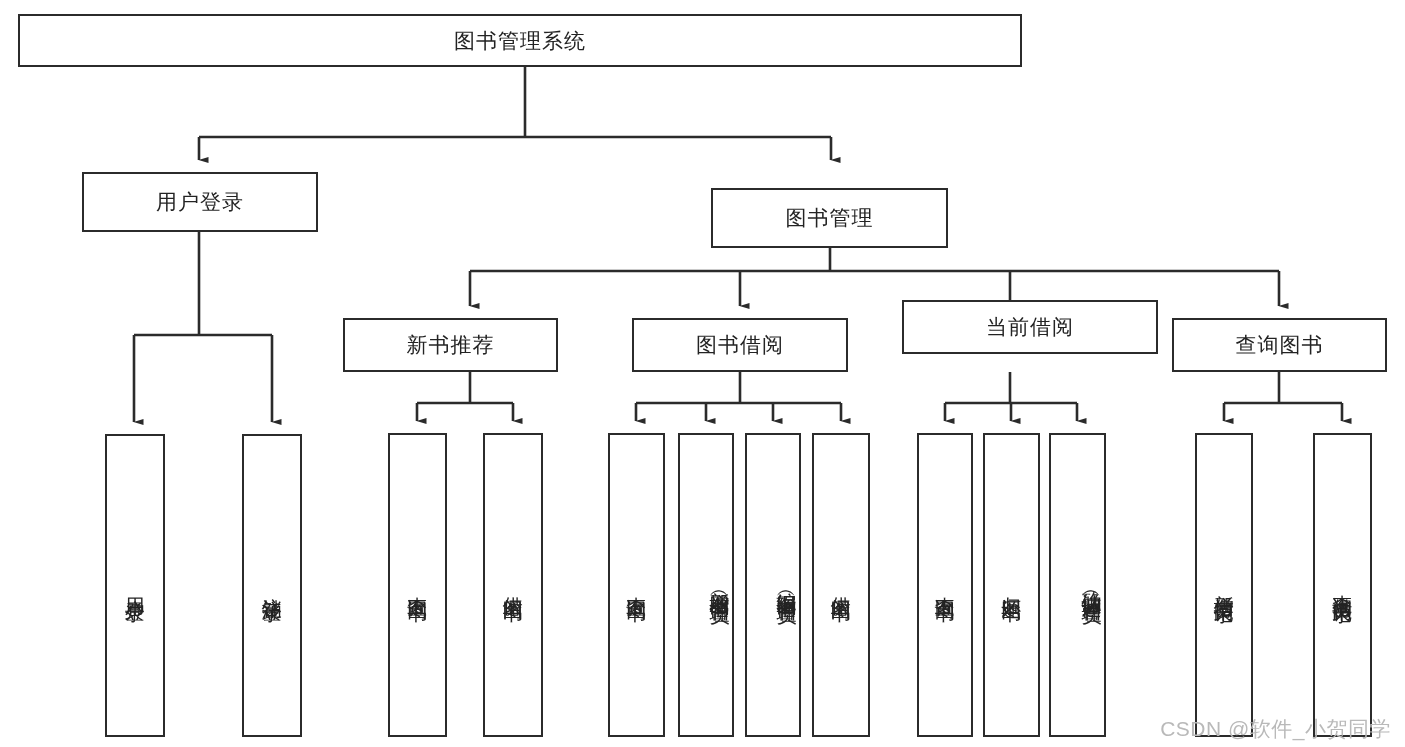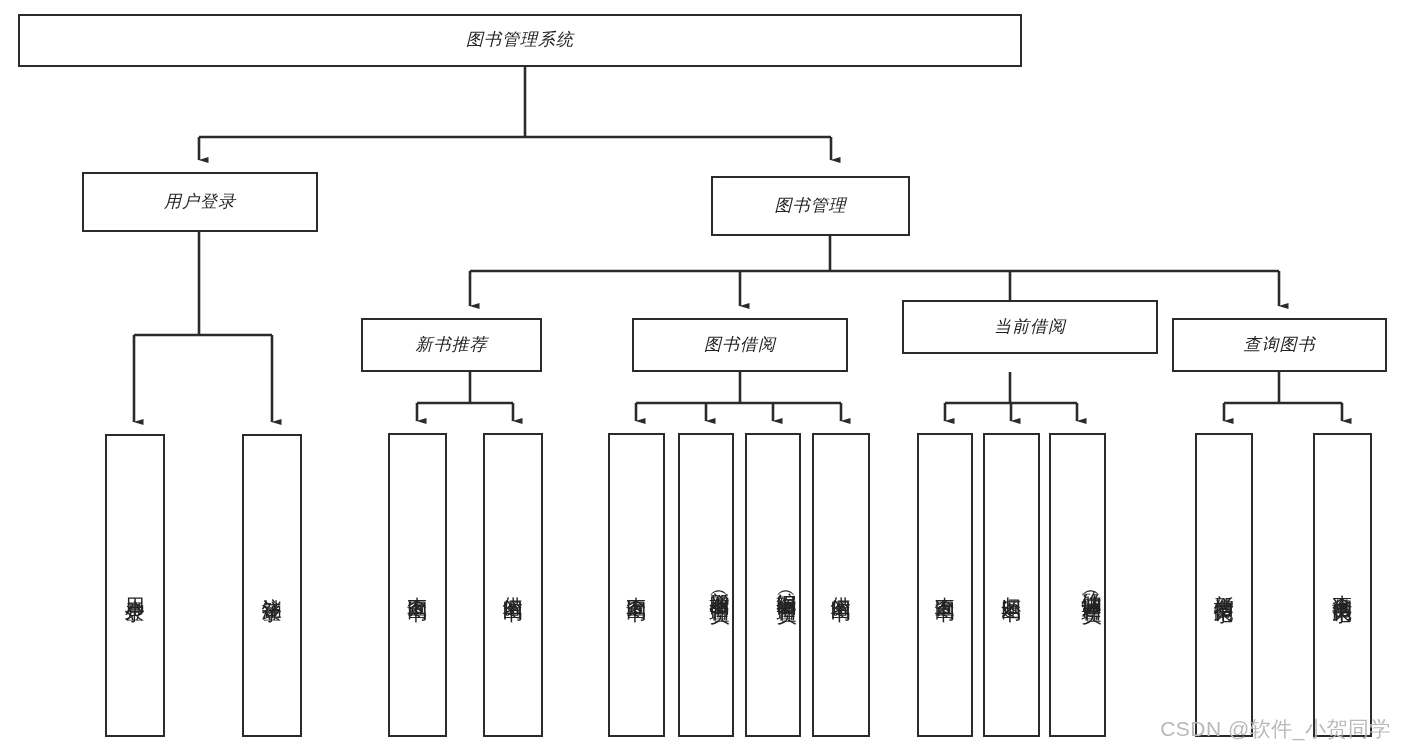--- a/index.html
+++ b/index.html
@@ -34,23 +34,22 @@
     border: 2px solid #2b2b2b;
     background: #ffffff;
     display: flex;
     align-items: center;
     justify-content: center;
     color: #232323;
     line-height: 1.22;
     text-align: center;
   }
   .node.h {
-    font-size: 17px;
+    font-size: 21px;
     letter-spacing: 1px;
-    font-style: italic;
   }
   .node.v {
     font-size: 20px;
     writing-mode: vertical-rl;
     text-orientation: upright;
     letter-spacing: 2px;
     padding-top: 6px;
     padding-bottom: 6px;
   }
   .node.v.top {
@@ -124,25 +123,25 @@
     </g>
   </svg>
 
   <div class="node h" style="left:18px; top:14px; width:1004px; height:53px;">
     <span class="node-label">图书管理系统</span>
   </div>
 
   <div class="node h" style="left:82px; top:172px; width:236px; height:60px;">
     <span class="node-label">用户登录</span>
   </div>
-  <div class="node h" style="left:711px; top:176px; width:199px; height:60px;">
+  <div class="node h" style="left:711px; top:188px; width:237px; height:60px;">
     <span class="node-label">图书管理</span>
   </div>
 
-  <div class="node h" style="left:361px; top:318px; width:181px; height:54px;">
+  <div class="node h" style="left:343px; top:318px; width:215px; height:54px;">
     <span class="node-label">新书推荐</span>
   </div>
   <div class="node h" style="left:632px; top:318px; width:216px; height:54px;align-items:center;">
     <span class="node-label">图书借阅</span>
   </div>
   <div class="node h" style="left:902px; top:300px; width:256px; height:54px;">
     <span class="node-label">当前借阅</span>
   </div>
   <div class="node h" style="left:1172px; top:318px; width:215px; height:54px;">
     <span class="node-label">查询图书</span>

